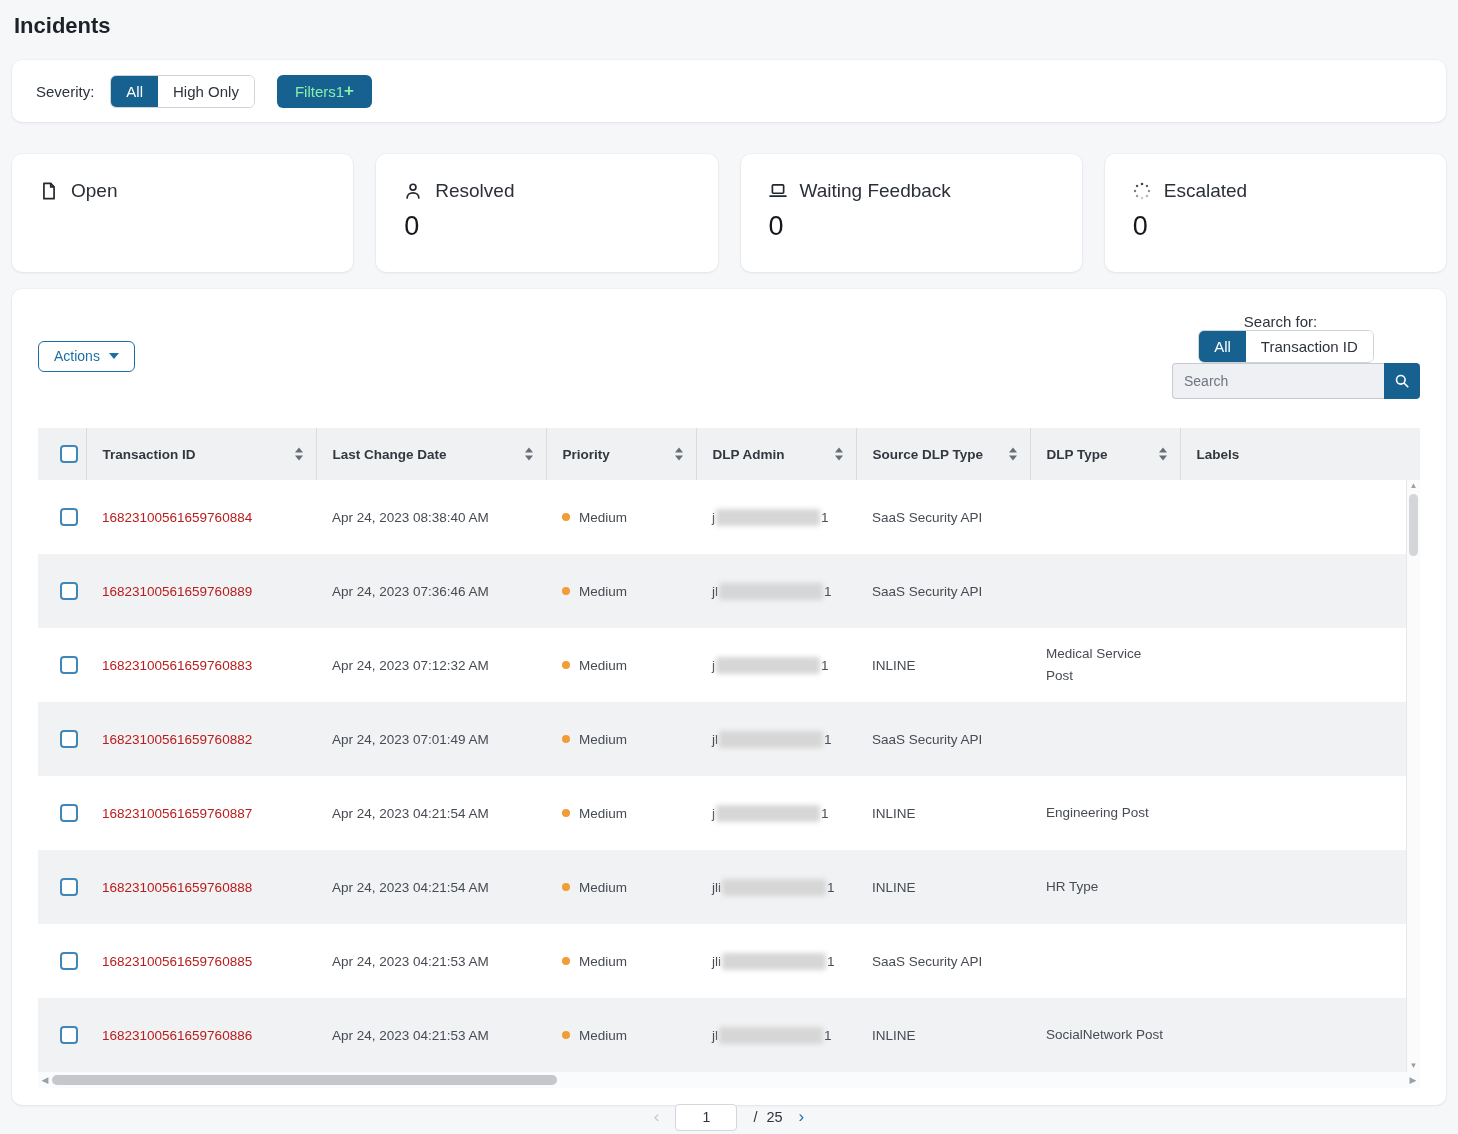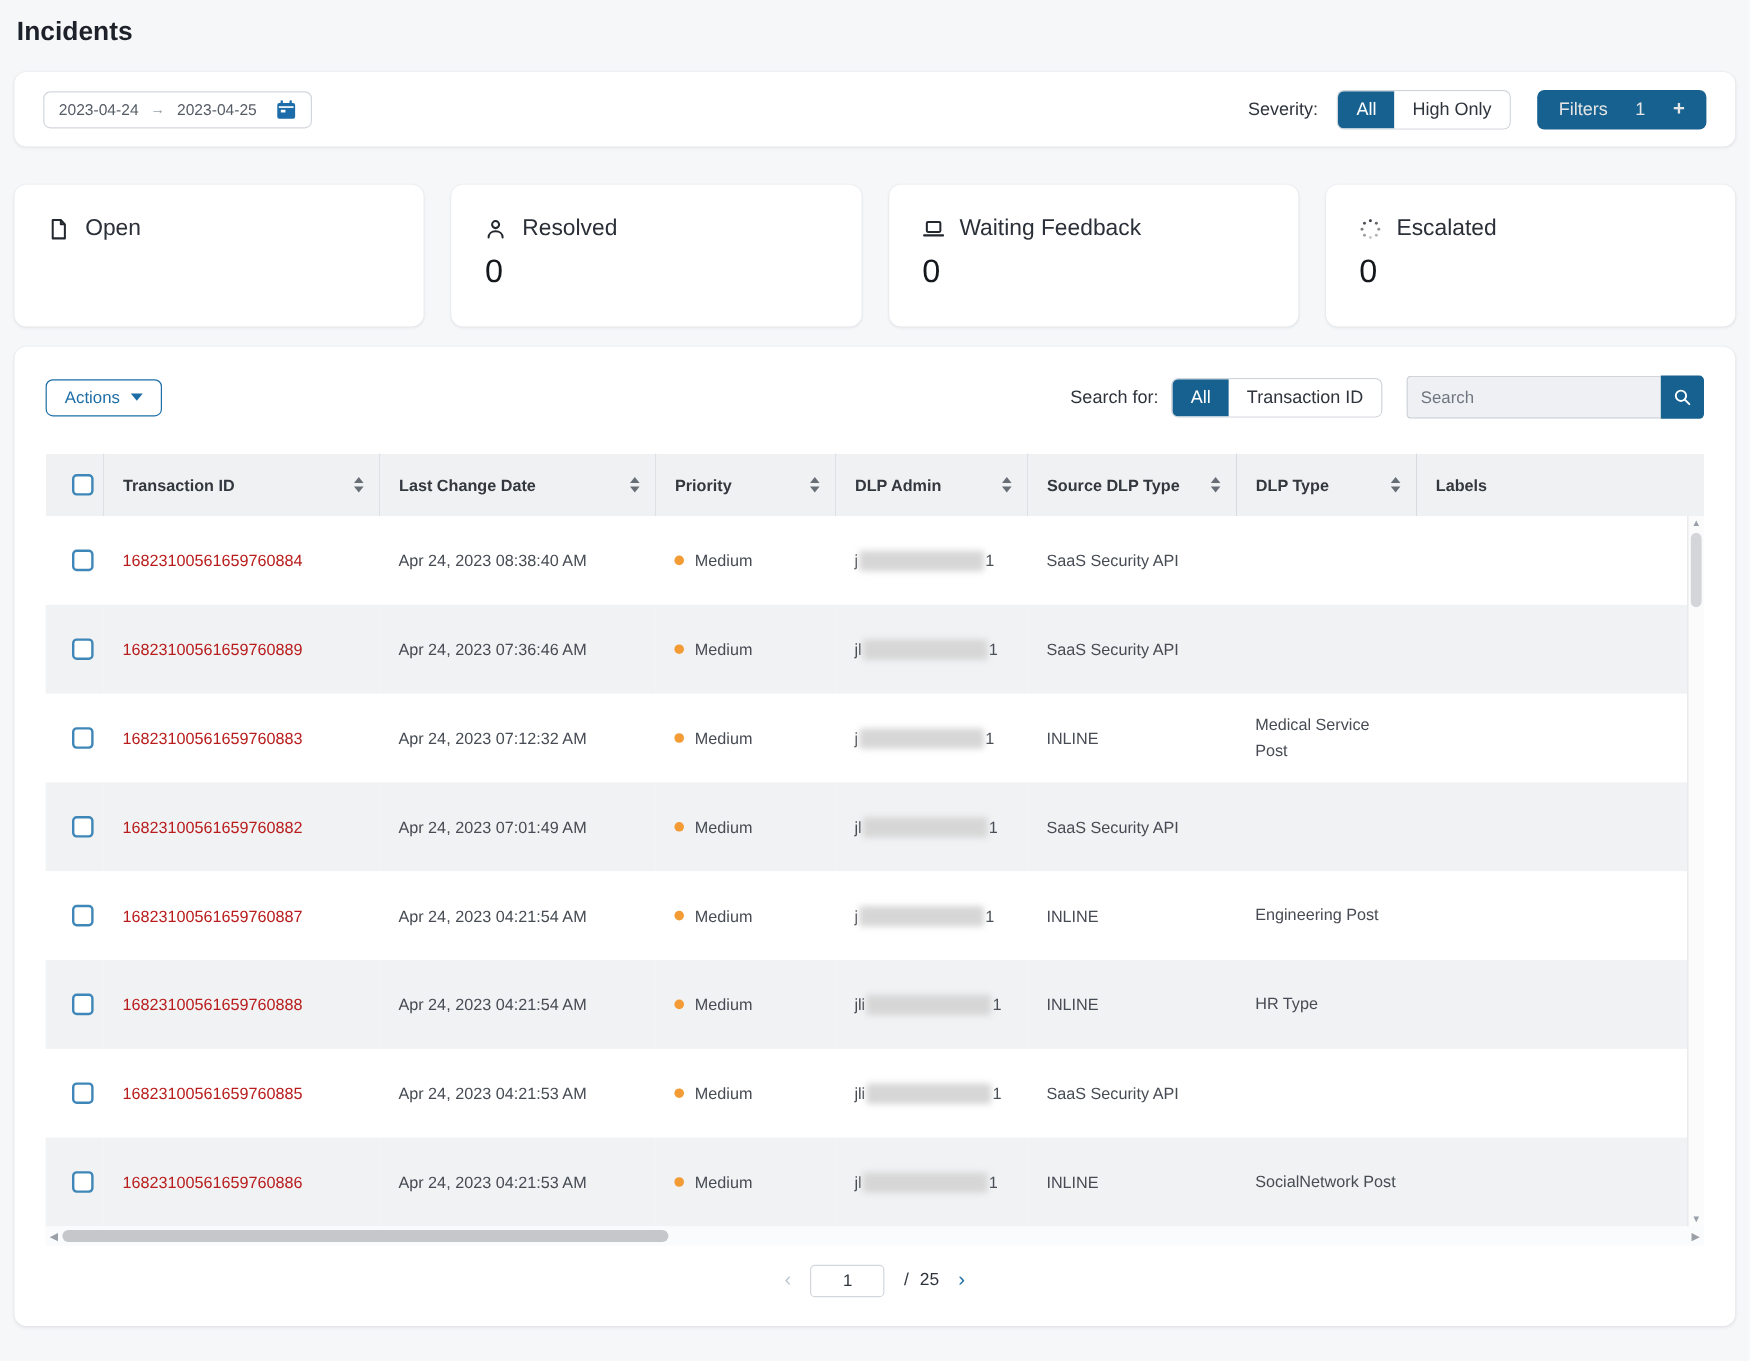--- a/index.html
+++ b/index.html
@@ -40,44 +40,44 @@
   .toggle-group {
     display:inline-flex; border:1px solid #cfd4db; border-radius:6px; overflow:hidden;
     background:#fff;
   }
   .toggle-opt {
     padding:6px 15px; font-size:15px; color:#2e333c; background:#fff; cursor:pointer;
     border:none; font-family:inherit; line-height:19px;
   }
   .toggle-opt.sel { background:#16618f; color:#fff; }
   .btn-primary {
-    margin-left:22px; background:#16618f; color:#e5e5e5;
+    margin-left:22px; background:#16618f; color:#86efac;
     border:none; border-radius:6px; padding:8px 18px;
     font-size:15px; font-family:inherit; cursor:pointer;
-    display:inline-flex; gap:23px; align-items:center;
+    display:inline-flex; gap:0; align-items:center;
   }
   .btn-primary .plus { font-size:17px; font-weight:700; line-height:14px; }
 
   
   .stats { display:flex; gap:23px; margin-top:32px; }
   .stat-card { flex:1; height:118px; padding:26px 28px 0; }
   .stat-head { display:flex; align-items:center; gap:13px; font-size:19px; color:#2a2f38; }
   .stat-value { font-size:27px; color:#14171c; margin-top:9px; font-weight:400; }
   .icon16 { width:18px; height:18px; flex:0 0 auto; }
 
   
   .main-card { margin-top:17px; height:816px; padding:24px 26px 0; position:relative; }
   .toolbar { display:flex; justify-content:space-between; align-items:center; }
   .btn-outline {
     border:1.5px solid #1d6ea6; color:#1d6ea6; background:#fff;
     border-radius:6px; padding:6px 15px; font-size:14px; font-family:inherit;
     display:inline-flex; align-items:center; gap:9px; cursor:pointer; height:31px;
   }
   .caret-down { width:0; height:0; border-left:5px solid transparent; border-right:5px solid transparent; border-top:6px solid #1d6ea6; }
-  .search-cluster { display:flex; align-items:center; }
+  .search-cluster { display:flex; align-items:center;flex-direction:column; }
   .search-for-label { font-size:15px; color:#2e333c; margin-right:11px; }
   .search-box { display:flex; margin-left:20px; }
   .search-input {
     width:212px; height:36px; border:1px solid #c6cbd2; border-right:none;
     background:#eef0f3; border-radius:4px 0 0 4px; padding:0 11px;
     font-size:14px; font-family:inherit; color:#3c4149; outline:none;
   }
   .search-input::placeholder { color:#6f7680; }
   .search-btn {
     width:36px; height:36px; background:#16618f; border:none;
@@ -151,32 +151,20 @@
   .pg-total { font-size:14.5px; color:#2e333c; display:flex; gap:9px; }
 </style>
 </head>
 <body>
 
 <div class="page">
 
   <div class="page-title">Incidents</div>
 
   <div class="card filter-bar">
-    <div class="date-range">
-      <span>2023-04-24</span>
-      <span class="arrow">→</span>
-      <span>2023-04-25</span>
-      <svg class="icon16" style="width:17px;height:17px;margin-left:6px" viewBox="0 0 16 16">
-        <rect x="1" y="2.6" width="14" height="12.4" rx="1.6" fill="#1b6ca8"></rect>
-        <rect x="3.6" y="0.6" width="1.8" height="3.4" rx="0.9" fill="#1b6ca8"></rect>
-        <rect x="10.6" y="0.6" width="1.8" height="3.4" rx="0.9" fill="#1b6ca8"></rect>
-        <rect x="2.2" y="5.2" width="11.6" height="1.3" fill="#fff"></rect>
-        <rect x="3.8" y="8" width="3.6" height="2.1" fill="#fff"></rect>
-      </svg>
-    </div>
     <div class="right-cluster">
       <span class="severity-label">Severity:</span>
       <div class="toggle-group">
         <button class="toggle-opt sel">All</button>
         <button class="toggle-opt">High Only</button>
       </div>
       <button class="btn-primary">
         <span>Filters</span>
         <span>1</span>
         <span class="plus">+</span>

